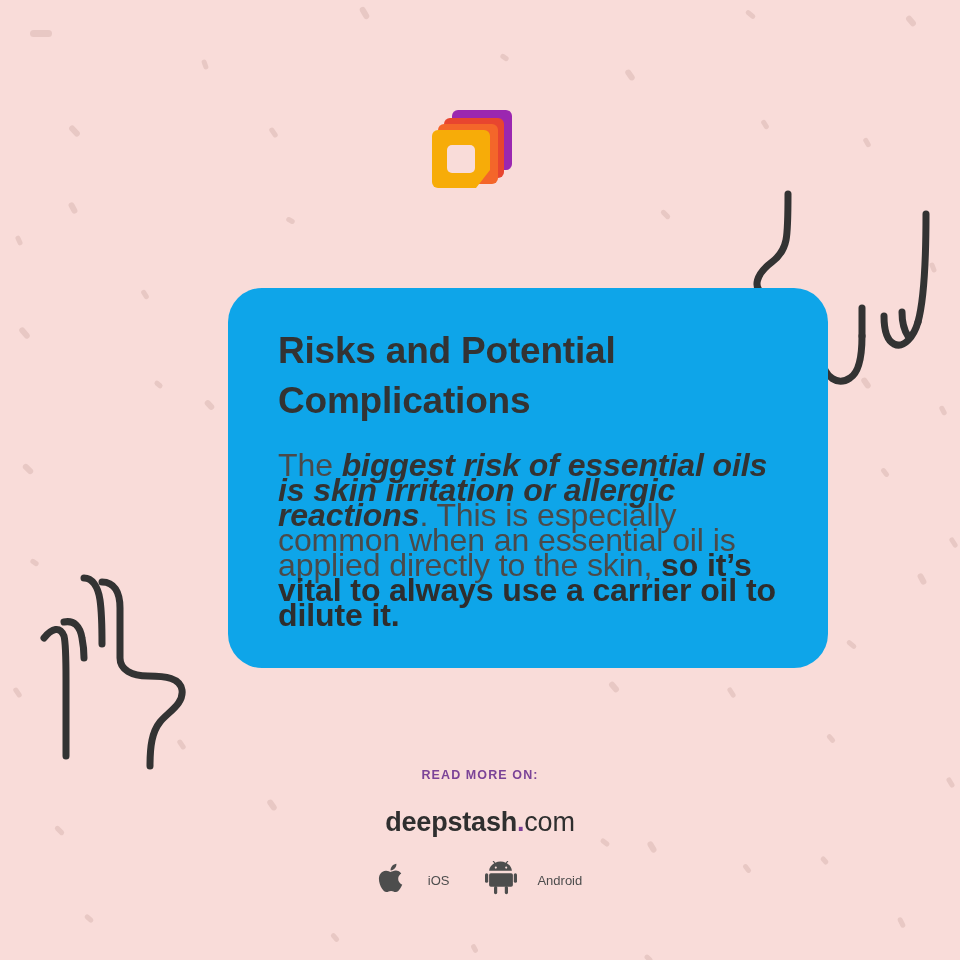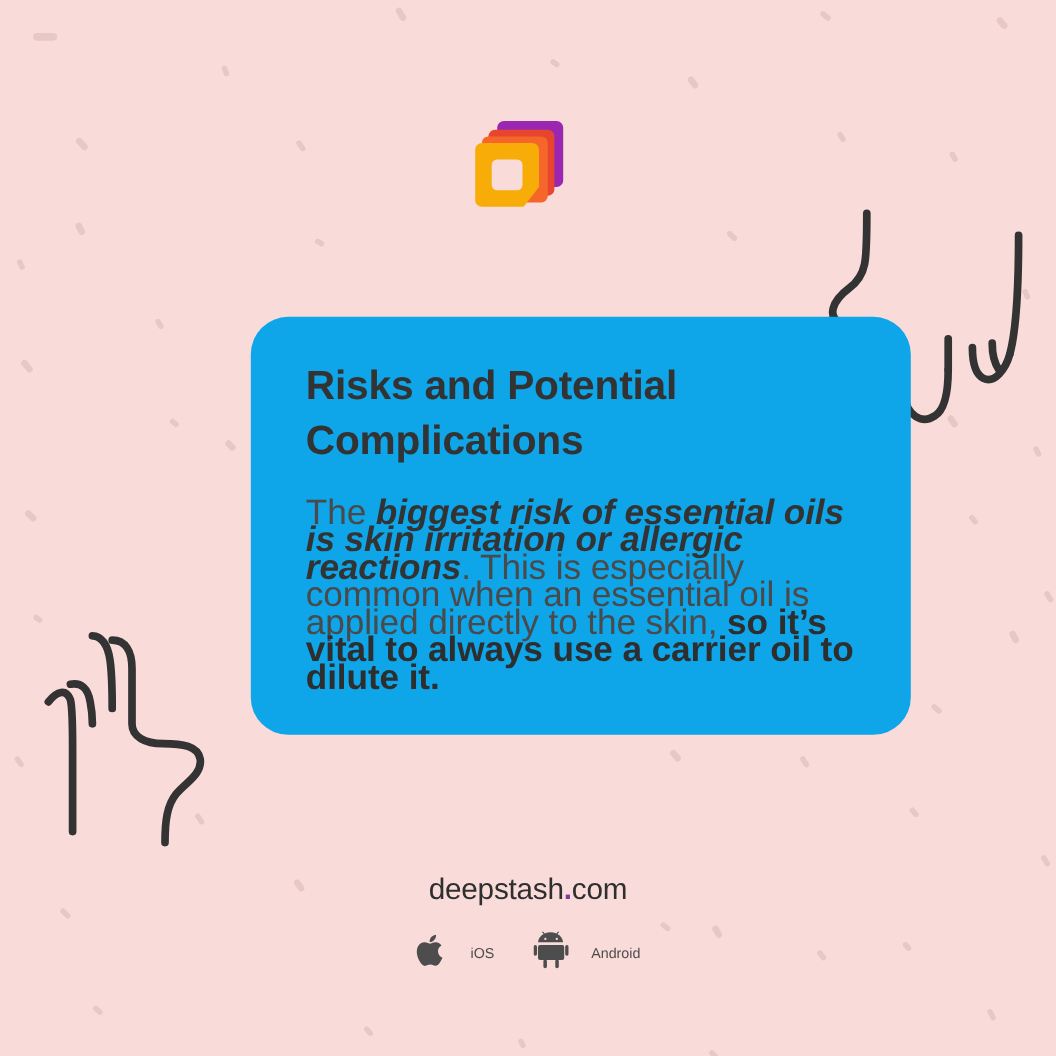--- a/index.html
+++ b/index.html
@@ -117,21 +117,21 @@
     color: #7b4397;
     text-transform: uppercase;
   }
   #site-name {
     margin-top: 25px;
     font-size: 27px;
     color: #2f2f2f;
     letter-spacing: -0.2px;
   }
   #site-name .site-main {
-    font-weight: normal;
+    font-weight: bold;
   }
   #site-name .site-dot {
     color: #7b3f98;
     font-weight: bold;
   }
   #site-name .site-tld {
     font-weight: normal;
   }
 
   #store-badges {
@@ -239,20 +239,21 @@
       </g>
     </svg>
   </div>
 
   <div id="content-card">
     <h1 id="card-title">Risks and Potential Complications</h1>
     <p id="card-body"><span>The </span><span class="em-strong">biggest risk of essential oils is skin irritation or allergic reactions</span><span>. This is especially common when an essential oil is applied directly to the skin, </span><span class="strong">so it’s vital to always use a carrier oil to dilute it.</span></p>
   </div>
 
   <div id="footer">
+    <div id="read-more-label">READ MORE ON:</div>
 
     <div id="site-name"><span class="site-main">deepstash</span><span class="site-dot">.</span><span class="site-tld">com</span></div>
 
     <div id="store-badges">
 
       <div class="store-badge">
         <span class="store-icon">
           <svg width="30" height="34" viewBox="0 0 30 34" aria-hidden="true">
             <path fill="#4d4d4d" d="M20.2 17.9c0-3.6 2.9-5.3 3.1-5.4-1.7-2.5-4.3-2.8-5.2-2.9-2.2-.2-4.3 1.3-5.4 1.3-1.1 0-2.8-1.3-4.7-1.2-2.4 0-4.6 1.4-5.9 3.6-2.5 4.3-.6 10.7 1.8 14.2 1.2 1.7 2.6 3.6 4.5 3.6 1.8-.1 2.5-1.2 4.7-1.2 2.2 0 2.8 1.2 4.7 1.1 1.9 0 3.2-1.7 4.4-3.5 1.4-2 2-3.9 2-4-.1 0-3.9-1.5-4-5.6z"></path>
             <path fill="#4d4d4d" d="M16.9 7.3c1-1.2 1.7-2.9 1.5-4.6-1.4.1-3.2 1-4.3 2.2-.9 1.1-1.7 2.8-1.5 4.5 1.6.1 3.2-.8 4.3-2.1z"></path>

